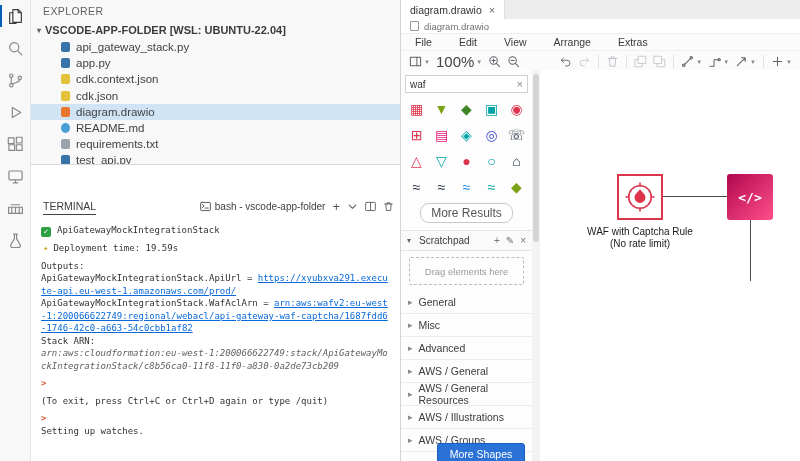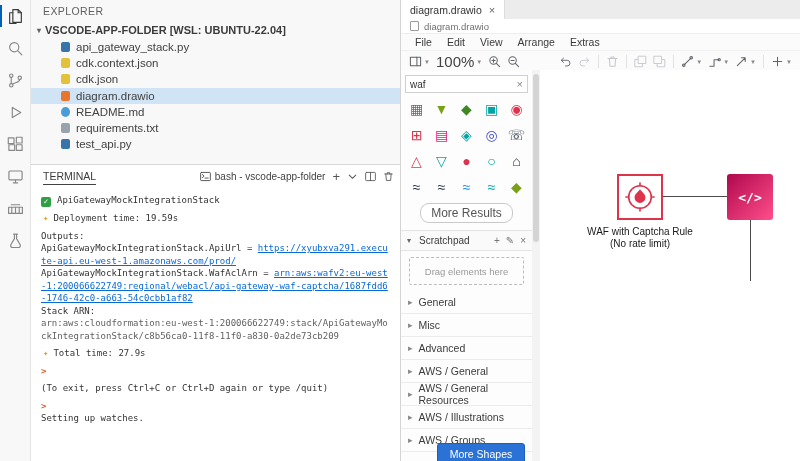--- a/index.html
+++ b/index.html
@@ -17,41 +17,41 @@
   .sb-title{padding:5px 0 4px 12px;font-size:10.5px;color:#616161;letter-spacing:.4px;}
   .root-row{display:flex;align-items:center;height:18px;padding-left:6px;font-size:11px;font-weight:bold;color:#3b3b3b;cursor:pointer;}
   .chev{font-size:8px;color:#666;margin-right:4px;}
   .file-row{display:flex;align-items:center;height:16.2px;padding-left:30px;font-size:11.5px;color:#424242;cursor:pointer;white-space:nowrap;}
   .file-row.selected{background:#d1e4f6;}
   .fic{width:9px;height:10px;border-radius:2px;margin-right:6px;flex:none;}
   .fic-py{background:#3873A9;} .fic-json{background:#E2C23B;} .fic-drawio{background:#E8762D;}
   .fic-md{background:#4A9CD6;border-radius:50%;} .fic-txt{background:#9AA2AC;}
   
   .terminal{position:absolute;left:31px;top:164px;width:369px;height:297px;background:#fff;border-top:1px solid #d9d9d9;}
-  .t-header{display:flex;align-items:center;height:22px;padding:0 6px 0 12px;}
+  .t-header{display:flex;align-items:center;height:22px;padding:0 6px 0 12px;margin-top:30px;}
   .t-title{font-size:10.5px;color:#3b3b3b;border-bottom:1px solid #424242;padding:3px 0 2px;}
   .t-right{margin-left:auto;display:flex;align-items:center;gap:7px;color:#555;}
   .t-session{display:flex;align-items:center;gap:4px;font-size:10px;color:#424242;cursor:pointer;}
   .t-plus{font-size:13px;line-height:1;color:#555;cursor:pointer;}
   .t-body{padding:7px 6px 0 10px;width:352px;font-family:"DejaVu Sans Mono",monospace;font-size:9px;line-height:12.5px;color:#333;}
   .tl{word-break:break-all;}
   .tl.gap{margin-top:5px;}
   .check{display:inline-flex;align-items:center;justify-content:center;width:10px;height:10px;background:var(--success-green,#2EA043);border-radius:2px;color:#fff;font-size:8px;margin-right:6px;vertical-align:-1px;}
   .spark{color:var(--sparkle-yellow,#D4A72C);margin:0 5px 0 2px;}
   .tlink{color:var(--link-blue,#0969DA);text-decoration:underline;cursor:pointer;}
-  .dim{color:#616161;}
+  .dim{color:#616161;font-style:italic;}
   .prompt{color:var(--prompt-orange,#E0562B);font-weight:bold;}
   
   .editor-pane{position:absolute;left:400px;top:0;width:400px;height:461px;background:#fff;border-left:1px solid #d4d4d4;box-sizing:border-box;}
   .tabs{height:19px;background:#ececec;display:flex;align-items:stretch;}
   .tab{background:#fff;display:flex;align-items:center;gap:7px;padding:0 9px;font-size:10.5px;color:#333;border-right:1px solid #ddd;cursor:pointer;}
   .tab-close{color:#666;font-size:11px;cursor:pointer;}
   .breadcrumb{height:14px;display:flex;align-items:center;gap:5px;padding-left:9px;font-size:9.5px;color:#707070;background:#fff;}
   .bc-icon{width:7px;height:8px;border:1px solid #9a9a9a;border-radius:1px;}
-  .menubar{height:16px;display:flex;align-items:center;gap:15px;padding-left:14px;font-size:10.5px;color:#3b3b3b;background:#fbfbfb;border-top:1px solid #eee;}
+  .menubar{height:16px;display:flex;align-items:center;gap:27px;padding-left:14px;font-size:10.5px;color:#3b3b3b;background:#fbfbfb;border-top:1px solid #eee;}
   .menu-item{cursor:pointer;}
   .toolbar{height:21px;display:flex;align-items:center;background:#fbfbfb;border-bottom:1px solid #ddd;border-top:1px solid #f0f0f0;padding:0 5px;color:#5f6368;}
   .tbi{height:17px;display:flex;align-items:center;justify-content:center;gap:2px;padding:0 3px;border-radius:2px;cursor:pointer;}
   .tbi.disabled{color:#c3c6cc;}
   .tb-caret{font-size:6px;color:#8a8a8a;}
   .tb-zoom{font-size:15px;color:#444;}
   .tb-spacer{width:34px;} .tb-sep{width:1px;height:13px;background:#e2e2e2;margin:0 4px;}
   
   .shapes-panel{position:absolute;left:0;top:70px;bottom:0;width:131px;background:#fdfdfd;overflow:visible;}
   .searchbox{margin:5px 4px 4px;height:16px;border:1px solid #d0d0d0;background:#fff;display:flex;align-items:center;padding:0 4px;}
@@ -144,20 +144,24 @@
     <div class="sb-title">EXPLORER</div>
     <div class="root-row">
       <span class="chev">▾</span>
       <span>VSCODE-APP-FOLDER [WSL: UBUNTU-22.04]</span>
     </div>
     <div class="file-row">
         <span class="fic fic-py"></span>
         <span>api_gateway_stack.py</span>
       </div>
     <div class="file-row">
+        <span class="fic fic-py"></span>
+        <span>app.py</span>
+      </div>
+    <div class="file-row">
         <span class="fic fic-json"></span>
         <span>cdk.context.json</span>
       </div>
     <div class="file-row">
         <span class="fic fic-json"></span>
         <span>cdk.json</span>
       </div>
     <div class="file-row selected">
         <span class="fic fic-drawio"></span>
         <span>diagram.drawio</span>
@@ -202,21 +206,20 @@
       </div>
     </div>
     <div class="t-body">
       <div class="tl"><span class="check">✓</span><span>ApiGatewayMockIntegrationStack</span></div>
       <div class="tl gap"><span class="spark">✦</span><span>Deployment time: 19.59s</span></div>
       <div class="tl gap">Outputs:</div>
       <div class="tl"><span>ApiGatewayMockIntegrationStack.ApiUrl = </span><span class="tlink">https://xyubxva291.execute-api.eu-west-1.amazonaws.com/prod/</span></div>
       <div class="tl"><span>ApiGatewayMockIntegrationStack.WafAclArn = </span><span class="tlink">arn:aws:wafv2:eu-west-1:200066622749:regional/webacl/api-gateway-waf-captcha/1687fdd6-1746-42c0-a663-54c0cbb1af82</span></div>
       <div class="tl">Stack ARN:</div>
       <div class="tl dim">arn:aws:cloudformation:eu-west-1:200066622749:stack/ApiGatewayMockIntegrationStack/c8b56ca0-11f8-11f0-a830-0a2de73cb209</div>
-      <div class="tl gap"><span class="spark">✦</span><span>Total time: 27.9s</span></div>
       <div class="tl gap prompt">&gt;</div>
       <div class="tl gap">(To exit, press Ctrl+C or Ctrl+D again or type /quit)</div>
       <div class="tl gap prompt">&gt;</div>
       <div class="tl">Setting up watches.</div>
 
     </div>
   </div>
 
   <div class="editor-pane">
     <div class="tabs">

